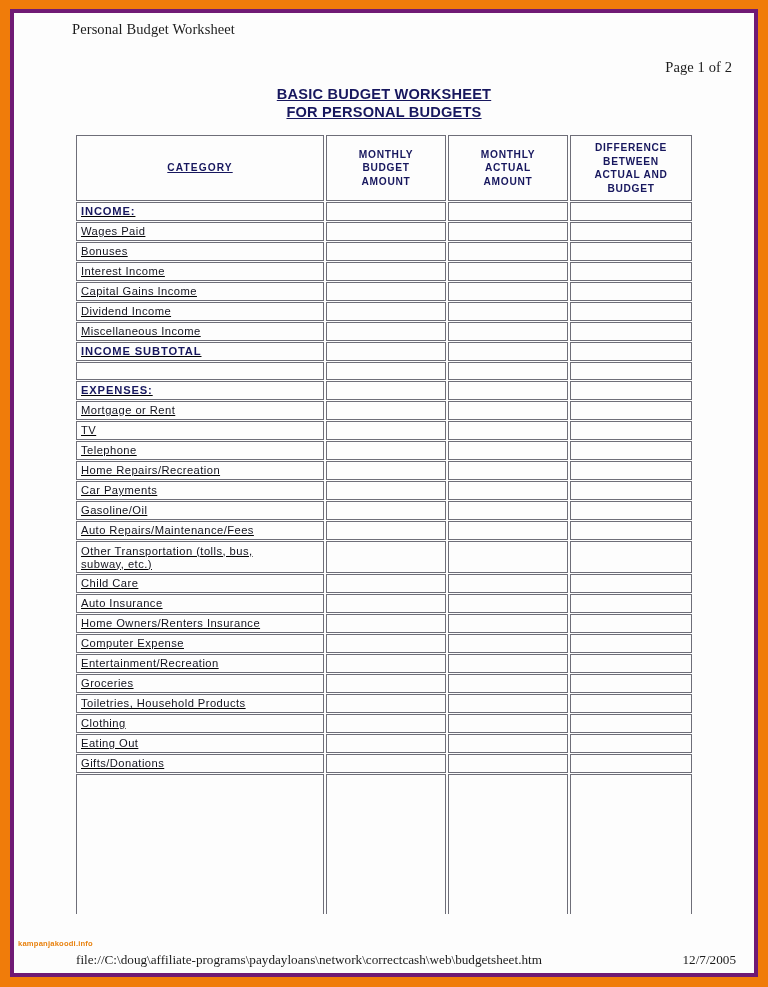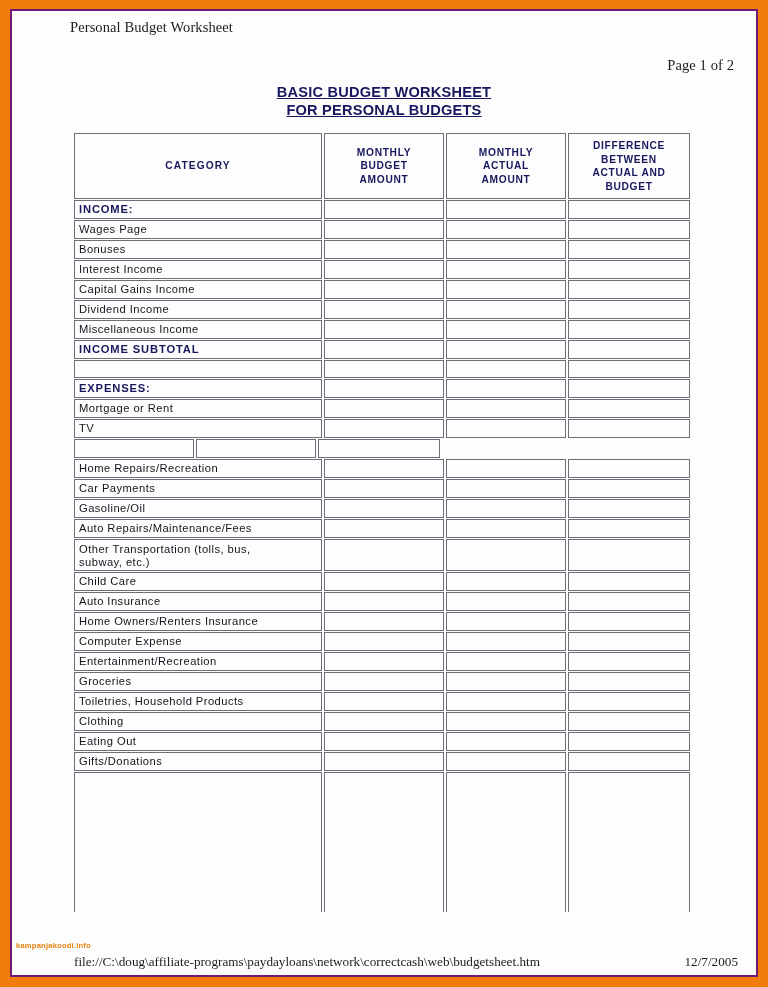--- a/index.html
+++ b/index.html
@@ -19,21 +19,21 @@
     width: 768px;
     height: 987px;
     background: #f07c0a;
     padding: 9px 10px 10px 10px;
   }
   #sheet {
     position: relative;
     width: 100%;
     height: 100%;
     background: #fdfdfd;
-    border: 2px solid #701a75;
+    border: 4px solid #701a75;
     padding: 0;
     overflow: hidden;
   }
 
   
   .runhead {
     position: absolute;
     top: 8px;
     left: 0; right: 0;
     height: 22px;
@@ -78,21 +78,21 @@
   .cell {
     border: 1px solid #6e6e78;
     background: #fdfdfd;
     margin-right: 2px;
     min-height: 19px;
     display: flex;
     align-items: center;
   }
   .cell:last-child { margin-right: 0; }
 
-  .c-cat   { width: 248px; padding-left: 4px; }
+  .c-cat   { width: 248px; padding-left: 4px; text-decoration: underline; }
   .c-bud   { width: 120px; }
   .c-act   { width: 120px; }
   .c-dif   { width: 122px; }
 
   
   .row-head .cell {
     min-height: 66px;
     justify-content: center;
     align-items: center;
     text-align: center;
@@ -213,21 +213,21 @@
             </div>
             <div class="cell c-act">
               <span class="lbl"></span>
             </div>
             <div class="cell c-dif">
               <span class="lbl"></span>
             </div>
           </div>
           <div class="row row-item">
             <div class="cell c-cat">
-              <span class="lbl">Wages Page</span>
+              <span class="lbl">Wages Paid</span>
             </div>
             <div class="cell c-bud">
               <span class="lbl"></span>
             </div>
             <div class="cell c-act">
               <span class="lbl"></span>
             </div>
             <div class="cell c-dif">
               <span class="lbl"></span>
             </div>
@@ -366,20 +366,23 @@
               <span class="lbl"></span>
             </div>
             <div class="cell c-act">
               <span class="lbl"></span>
             </div>
             <div class="cell c-dif">
               <span class="lbl"></span>
             </div>
           </div>
           <div class="row row-item">
+            <div class="cell c-cat">
+              <span class="lbl">Telephone</span>
+            </div>
             <div class="cell c-bud">
               <span class="lbl"></span>
             </div>
             <div class="cell c-act">
               <span class="lbl"></span>
             </div>
             <div class="cell c-dif">
               <span class="lbl"></span>
             </div>
           </div>

